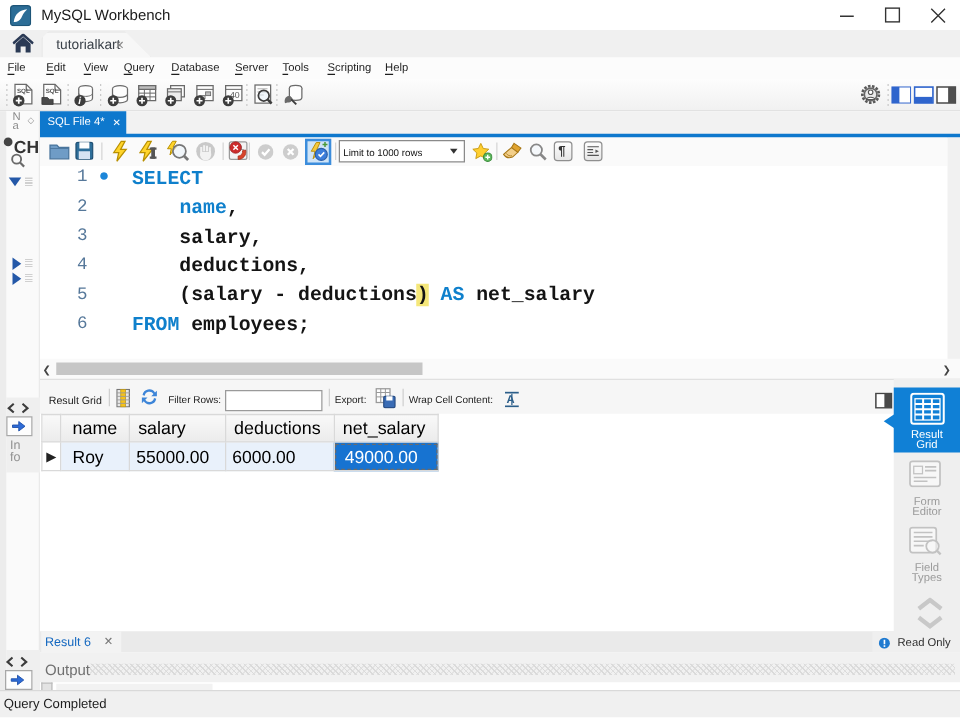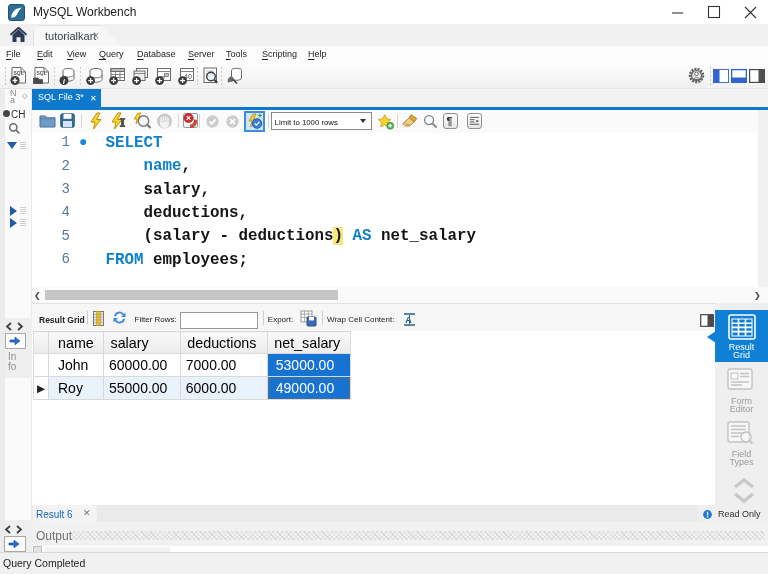--- a/index.html
+++ b/index.html
@@ -211,21 +211,21 @@
 
 <div class="abs" id="sidebar">
     <div class="abs" style="left:0;top:0;width:5px;height:463px;background:#ececec"></div>
     <div class="abs" style="left:5px;top:229px;width:27px;height:60px;background:#efefef"></div>
     <div class="abs" style="left:5px;top:431px;width:27px;height:32px;background:#efefef"></div>
 <span class="sbt" style="left:10px;top:1px;font-size:9px;line-height:7px">N<br>a</span>
 <span class="sbt" style="left:22px;top:3px;font-size:7px">◇</span>
 <svg class="abs" style="left:2px;top:20px" width="9" height="9" viewBox="0 0 9 9">
       <circle cx="4.5" cy="4.5" r="3.5" fill="#444"></circle>
     </svg>
-<span class="sbt" style="left:11px;top:20px;font-size:10px;font-weight:normal;color:#333">CH</span>
+<span class="sbt" style="left:11px;top:20px;font-size:14px;font-weight:bold;color:#333">CH</span>
 <svg class="abs" style="left:8px;top:33px" width="13" height="13" viewBox="0 0 13 13">
       <circle cx="5.3" cy="5.3" r="3.6" fill="none" stroke="#6a6a6a" stroke-width="1.5"></circle>
       <path d="M8 8 L11.3 11.3" stroke="#6a6a6a" stroke-width="1.7"></path>
     </svg>
 <div class="abs" style="left:7px;top:53px;width:0;height:0;border-left:5px solid transparent;border-right:5px solid transparent;border-top:7px solid #2458a8"></div>
 <div class="abs" style="left:20px;top:53px;width:6px;height:7px;background:repeating-linear-gradient(#d0d0d0 0 1px, transparent 1px 2px)"></div>
 <div class="abs" style="left:10px;top:117px;width:0;height:0;border-top:5px solid transparent;border-bottom:5px solid transparent;border-left:7px solid #2458a8"></div>
 <div class="abs" style="left:20px;top:118px;width:6px;height:7px;background:repeating-linear-gradient(#d0d0d0 0 1px, transparent 1px 2px)"></div>
 <div class="abs" style="left:10px;top:129px;width:0;height:0;border-top:5px solid transparent;border-bottom:5px solid transparent;border-left:7px solid #2458a8"></div>
 <div class="abs" style="left:20px;top:130px;width:6px;height:7px;background:repeating-linear-gradient(#d0d0d0 0 1px, transparent 1px 2px)"></div>
@@ -241,21 +241,21 @@
       <path d="M6 1 L2 4.5 L6 8 M13 1 L17 4.5 L13 8" fill="none" stroke="#3c3c3c" stroke-width="1.7"></path>
     </svg>
 <div class="abs" style="left:4px;top:447px;width:22px;height:16px;background:#fdfdfd;border:1px solid #a8a8a8"></div>
 <svg class="abs" style="left:8px;top:450px" width="12" height="10" viewBox="0 0 12 10">
       <path d="M1 4 H6 V1.2 L11 5 L6 8.8 V6 H1 Z" fill="#2e6bd6" stroke="#1b4ea8" stroke-width="0.7"></path>
     </svg>
 </div>
 
 <div class="abs" id="sqltabrow"></div>
 <div class="abs" id="sqltab">
-    <span style="position:absolute;left:6px;top:3px">SQL File 3*</span>
+    <span style="position:absolute;left:6px;top:3px">SQL File 4*</span>
     <span style="position:absolute;left:58px;top:4.5px;font-size:8px">✕</span>
   </div>
 <div class="abs" id="sqltabunder"></div>
 
 <div class="abs" id="edtoolbar">
 <svg class="eti" style="left:7px;top:3px" width="17" height="15" viewBox="0 0 17 15">
       <path d="M1 3 H6.5 L8 4.8 H16 V14 H1 Z" fill="#6f9cc6" stroke="#48749c"></path>
       <path d="M1 5.8 H16" stroke="#48749c" stroke-width="0.7"></path>
     </svg>
 <svg class="eti" style="left:28px;top:3px" width="15" height="15" viewBox="0 0 15 15">
@@ -344,21 +344,21 @@
 <div class="cl" style="top:115.6px"><span class="ln">6</span><span class="code"><span class="kw">FROM</span> employees;</span></div>
 </div>
 <div class="abs" id="vsb"></div>
 
 <div class="abs" id="hsb"></div>
 <div class="abs sarr" style="left:34px">❮</div>
 <div class="abs sarr" style="left:754px">❯</div>
 <div class="abs" id="hsb-thumb"></div>
 
 <div class="abs" id="restb">
-<span class="lbl" style="left:7px;font-weight:bold;font-size:8.5px">Result Grid</span>
+<span class="lbl" style="left:7px;font-weight:normal;font-size:8.5px">Result Grid</span>
 <div style="position:absolute;left:55px;top:7px;width:1px;height:14px;background:#cfcfcf"></div>
 <svg style="position:absolute;left:61px;top:7px" width="11" height="15" viewBox="0 0 11 15">
       <rect x="0.5" y="0.5" width="10" height="14" fill="#e8e8e8" stroke="#777"></rect>
       <rect x="3.6" y="0.5" width="3.8" height="14" fill="#f5c21b" stroke="#b8941a" stroke-width="0.6"></rect>
       <path d="M0.5 3.3 H11 M0.5 6.1 H11 M0.5 8.9 H11 M0.5 11.7 H11" stroke="#999" stroke-width="0.7"></path>
     </svg>
 <svg style="position:absolute;left:80px;top:6px" width="15" height="15" viewBox="0 0 15 15">
       <path d="M2 6 A5.5 5.5 0 0 1 12 4 L13.5 2.5 L13.5 7 L9 7 L10.8 5.2 A3.8 3.8 0 0 0 3.8 6.6 Z" fill="#3d85d8"></path>
       <path d="M13 9 A5.5 5.5 0 0 1 3 11 L1.5 12.5 L1.5 8 L6 8 L4.2 9.8 A3.8 3.8 0 0 0 11.2 8.4 Z" fill="#3d85d8"></path>
     </svg>
@@ -388,27 +388,20 @@
 <div class="abs" id="grid">
 <table>
 <tbody>
         <tr>
           <th class="c0"></th>
           <th class="c1">name</th>
           <th class="c2">salary</th>
           <th class="c3">deductions</th>
           <th class="c4">net_salary</th>
         </tr>
-<tr>
-          <td class="c0"></td>
-          <td class="c1">John</td>
-          <td>60000.00</td>
-          <td>7000.00</td>
-          <td class="sel">53000.00</td>
-        </tr>
 <tr class="alt">
           <td class="c0" style="font-size:10.5px;padding-left:3px;color:#222">▶</td>
           <td class="c1">Roy</td>
           <td>55000.00</td>
           <td>6000.00</td>
           <td class="self">49000.00</td>
         </tr>
 </tbody>
     </table>
 </div>

